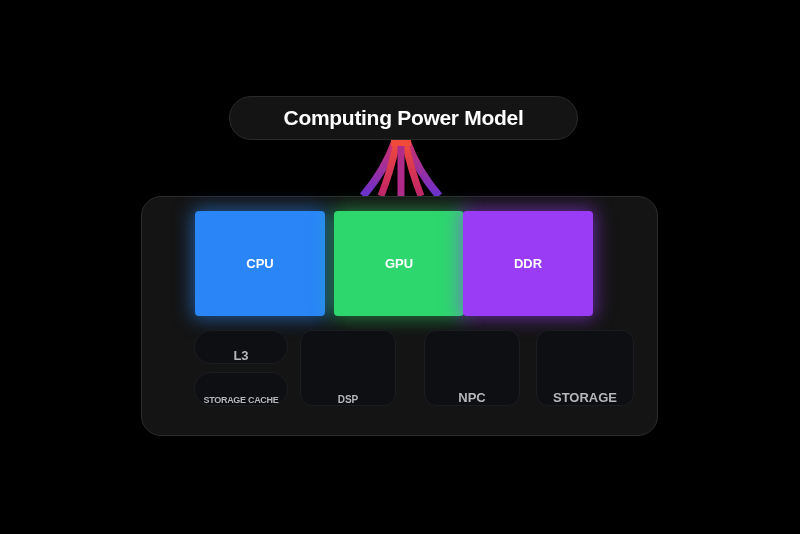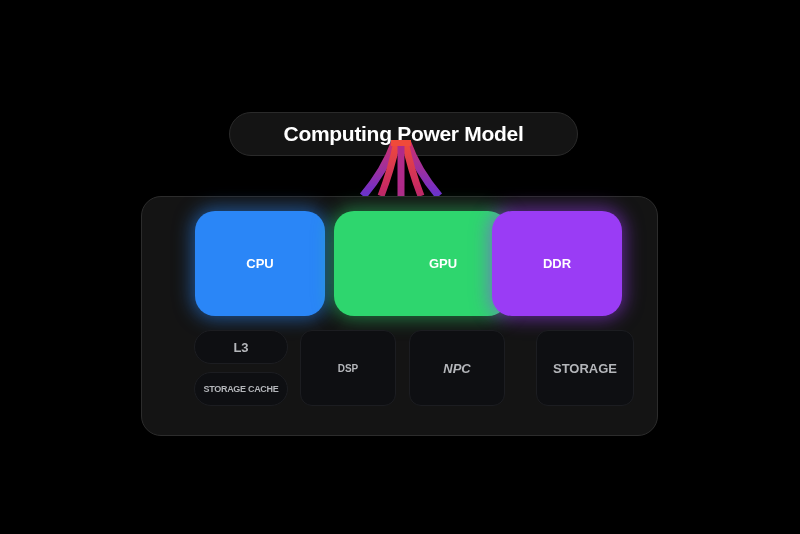--- a/index.html
+++ b/index.html
@@ -1,29 +1,29 @@
 <!DOCTYPE html>
 <html><head>
   <meta charset="utf-8">
   <style>
     html, body { margin:0; padding:0; }
     body { width:800px; height:534px; background:#000; position:relative; overflow:hidden; font-family:"Liberation Sans", sans-serif; }
-    .title-pill { position:absolute; left:229px; top:96px; width:349px; height:44px; border-radius:22px; background:#141414; border:1px solid #2a2a2a; box-sizing:border-box; display:flex; align-items:center; justify-content:center;margin-top:16px; }
+    .title-pill { position:absolute; left:229px; top:96px; width:349px; height:44px; border-radius:22px; background:#141414; border:1px solid #2a2a2a; box-sizing:border-box; display:flex; align-items:center; justify-content:center; }
     .title-pill span { color:#fff; font-weight:bold; font-size:21px; letter-spacing:-0.3px; }
     .connector { position:absolute; left:355px; top:140px; width:92px; height:58px; }
     .outer { position:absolute; left:141px; top:196px; width:517px; height:240px; border-radius:20px; background:#141414; border:1px solid #2c2c2c; box-sizing:border-box; }
-    .chip { position:absolute; width:130px; height:105px; top:211px; border-radius:20px; display:flex; align-items:center; justify-content:center; color:#fff; font-weight:bold; font-size:13px; }
+    .chip { position:absolute; width:130px; height:105px; top:211px; border-radius:4px; display:flex; align-items:center; justify-content:center; color:#fff; font-weight:bold; font-size:13px; }
     .chip.cpu { left:195px; background:#2a86f7; box-shadow:0 0 18px 3px rgba(42,134,247,0.55); }
-    .chip.gpu { left:334px; background:#2ed66e; box-shadow:0 0 18px 3px rgba(46,214,110,0.5);padding-left:44px; }
-    .chip.ddr { left:492px; background:#9a3cf5; box-shadow:0 0 18px 3px rgba(154,60,245,0.55);justify-content:center; }
-    .sub { position:absolute; background:#0e0f12; border:1px solid #1c1d21; box-sizing:border-box; display:flex; align-items:center; justify-content:center; color:#b4b6ba; font-weight:bold; }
+    .chip.gpu { left:334px; background:#2ed66e; box-shadow:0 0 18px 3px rgba(46,214,110,0.5); }
+    .chip.ddr { left:463px; background:#9a3cf5; box-shadow:0 0 18px 3px rgba(154,60,245,0.55);justify-content:center; }
+    .sub { position:absolute; background:#0e0f12; border:1px solid #1c1d21; box-sizing:border-box; display:flex; align-items:flex-end; justify-content:center; color:#b4b6ba; font-weight:bold; }
     .l3 { left:194px; top:330px; width:94px; height:34px; border-radius:17px; font-size:13px; }
     .syscache { left:194px; top:372px; width:94px; height:34px; border-radius:17px; font-size:9px; letter-spacing:-0.3px; }
     .dsp { left:300px; top:330px; width:96px; height:76px; border-radius:12px; font-size:10px; }
-    .npc { left:409px; top:330px; width:96px; height:76px; border-radius:12px; font-size:13px;font-style:italic; }
+    .npc { left:424px; top:330px; width:96px; height:76px; border-radius:12px; font-size:13px; }
     .storage { left:536px; top:330px; width:98px; height:76px; border-radius:12px; font-size:13px; }
   </style>
 </head>
 <body>
 
 <div class="title-pill">
   <span>Computing Power Model</span>
 </div>
 
 <svg class="connector" viewBox="0 0 92 58">

